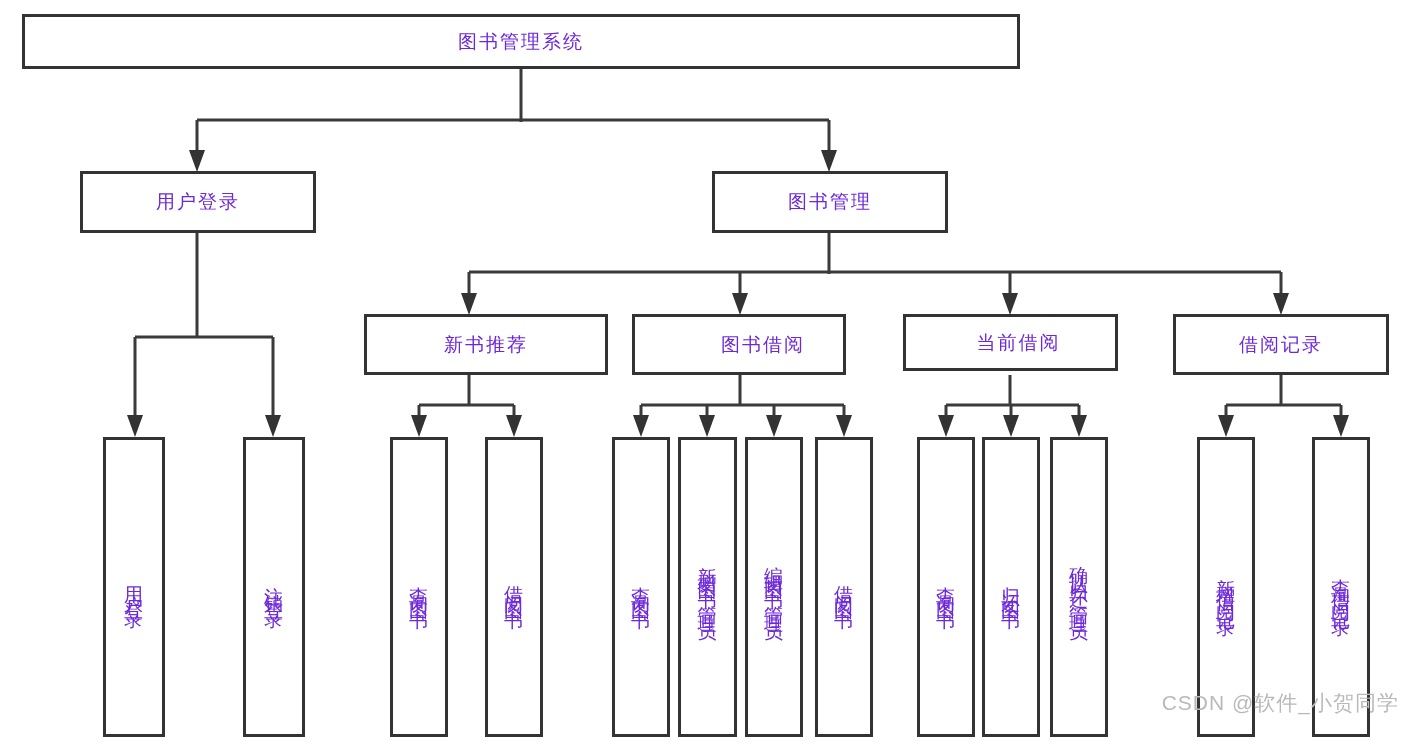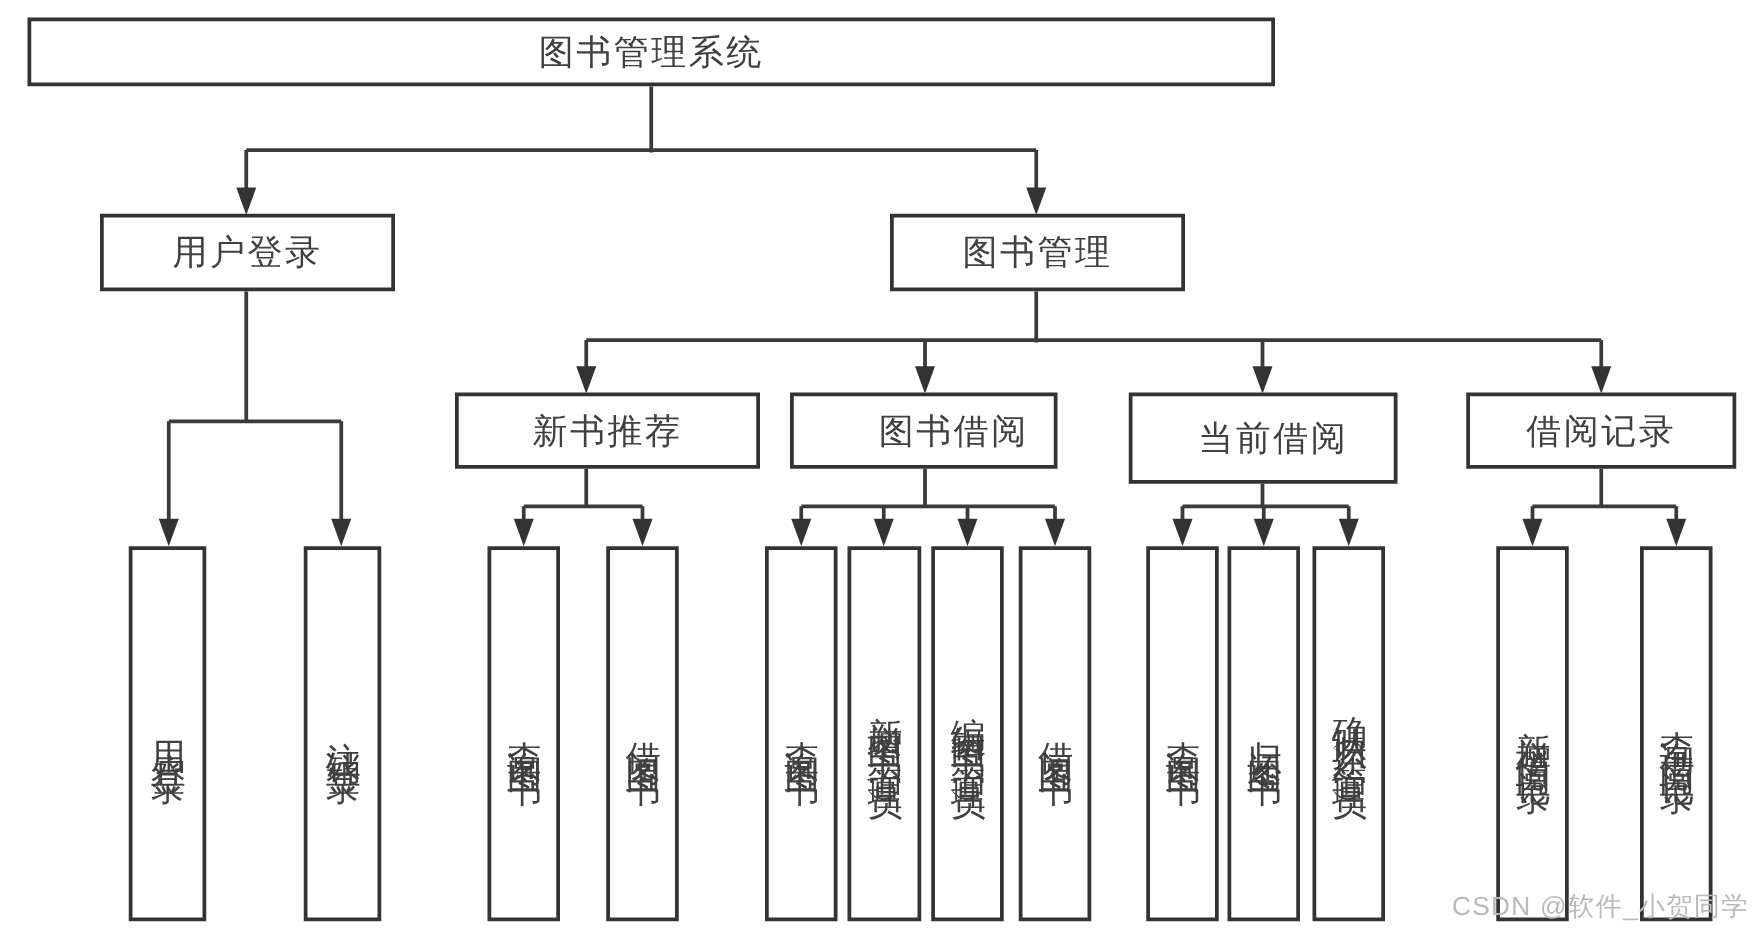--- a/index.html
+++ b/index.html
@@ -24,43 +24,43 @@
     fill: none;
     stroke: #3a3a3a;
     stroke-width: 3;
   }
   svg.connectors polygon { fill: #333333; stroke: none; }
 
   .node {
     position: absolute;
     background: #ffffff;
     border: 3px solid #333333;
-    color: #404040;
+    color: #6d28d9;
     display: flex;
     align-items: center;
     justify-content: center;
     z-index: 2;
-    font-size: 28px;
+    font-size: 19px;
     letter-spacing: 2px;
   }
 
   .hbox { }
 
   .vbox {
     writing-mode: vertical-rl;
     text-orientation: mixed;
     letter-spacing: 8px;
     line-height: 1;
     top: 437px;
     height: 300px;
   }
 
   .watermark {
     position: absolute;
-    top: 711px;
+    top: 689px;
     right: 6px;
     z-index: 3;
     font-size: 21px;
     color: #b9b9b9;
     letter-spacing: 1px;
     white-space: nowrap;
     text-align: center;
   }
 </style>
 </head>
@@ -118,21 +118,21 @@
     </g>
   </svg>
 
   <div class="node hbox" style="left:22px; top:14px; width:998px; height:55px;">图书管理系统</div>
 
   <div class="node hbox" style="left:80px; top:171px; width:236px; height:62px;">用户登录</div>
   <div class="node hbox" style="left:712px; top:171px; width:236px; height:62px;">图书管理</div>
 
   <div class="node hbox" style="left:364px; top:314px; width:244px; height:61px;">新书推荐</div>
   <div class="node hbox" style="left:632px; top:314px; width:214px; height:61px;padding-left:48px;">图书借阅</div>
-  <div class="node hbox" style="left:903px; top:314px; width:215px; height:73px;padding-left:16px;">当前借阅</div>
+  <div class="node hbox" style="left:903px; top:314px; width:215px; height:57px;padding-left:16px;">当前借阅</div>
   <div class="node hbox" style="left:1173px; top:314px; width:216px; height:61px;">借阅记录</div>
 
   <div class="node vbox" style="left:103px; width:62px;">用户登录</div>
   <div class="node vbox" style="left:243px; width:62px;">注销登录</div>
 
   <div class="node vbox" style="left:390px; width:58px;">查询图书</div>
   <div class="node vbox" style="left:485px; width:58px;">借阅图书</div>
 
   <div class="node vbox" style="left:612px; width:58px;">查询图书</div>
   <div class="node vbox" style="left:678px; width:59px;">新增图书（管理员）</div>

